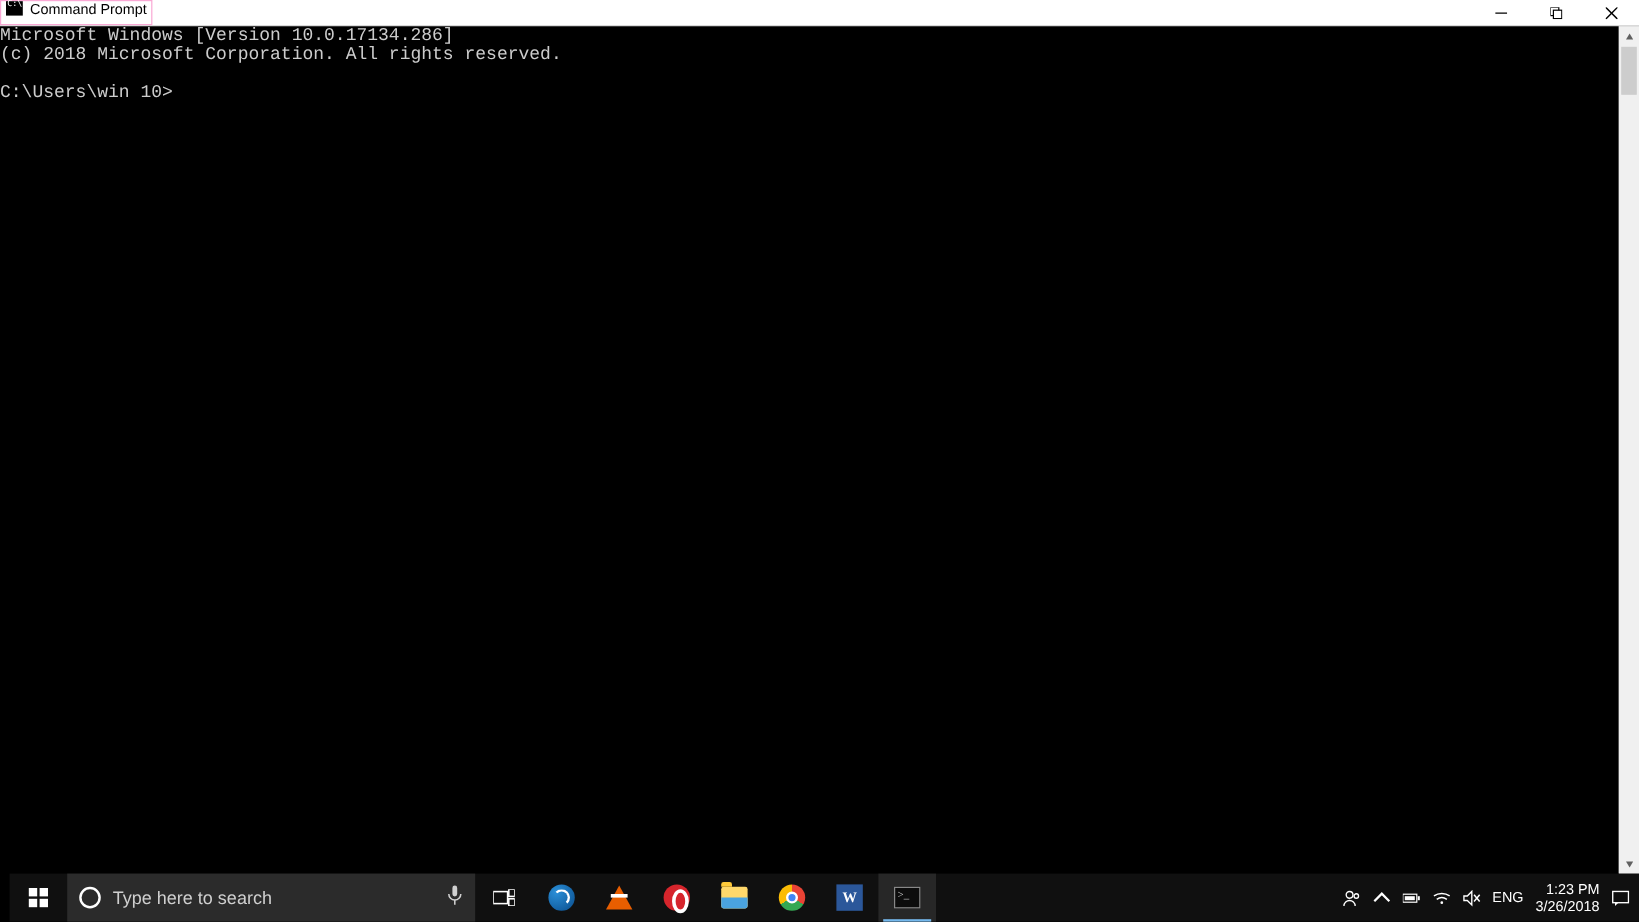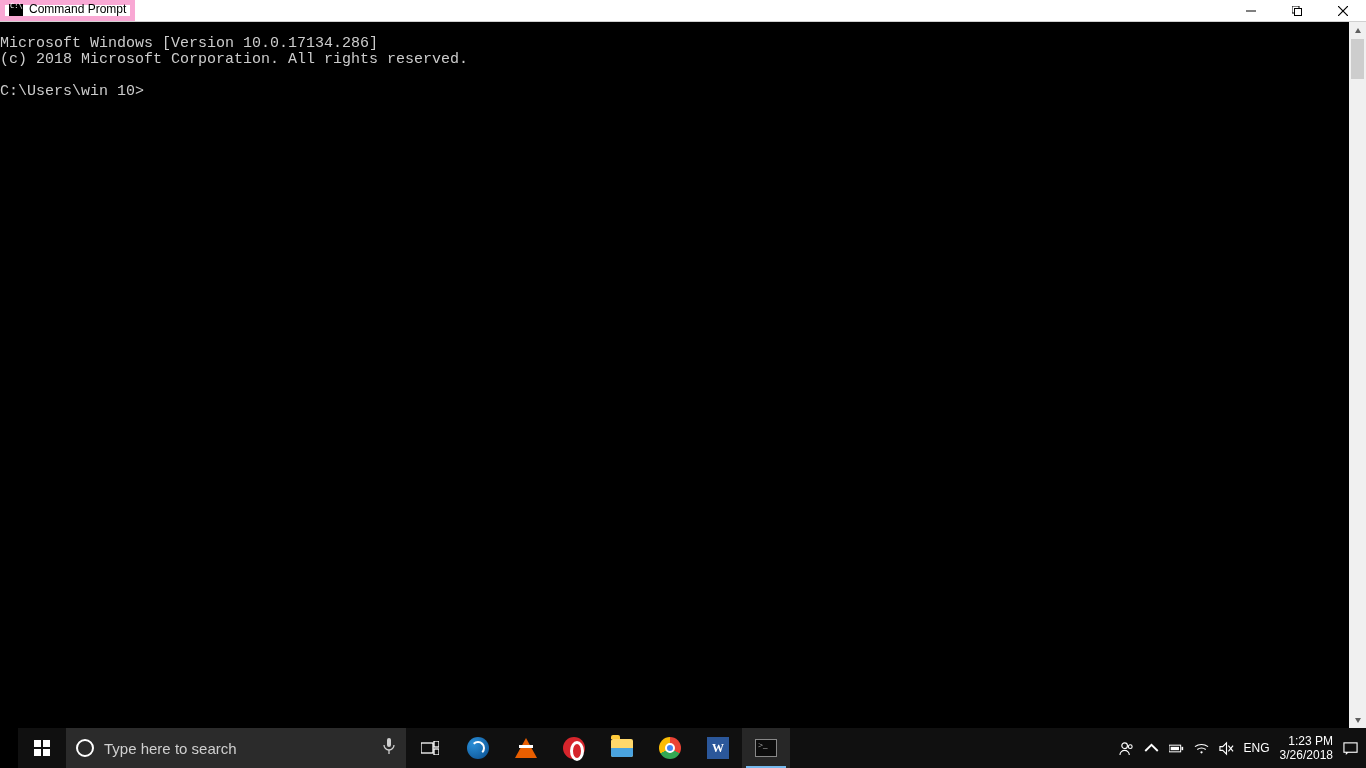--- a/index.html
+++ b/index.html
@@ -5,23 +5,23 @@
   * { margin: 0; padding: 0; box-sizing: border-box; }
   html, body { width: 1366px; height: 768px; overflow: hidden; font-family: "Segoe UI", Tahoma, sans-serif; background: #000; }
 
   
   .titlebar {
     position: absolute; top: 0; left: 0; right: 0; height: 22px;
     background: #fff; display: flex; align-items: center;
     border-bottom: 1px solid #d0d0d0;
   }
   .titlebar-left {
-    display: flex; align-items: flex-end; gap: 6px; padding: 0 4px;
+    display: flex; align-items: flex-start; gap: 6px; padding: 0 4px;
     height: 100%;
-    border: 5px solid #f9a8d4; 
+    border: 1px solid #f9a8d4; 
   }
   .cmd-icon {
     width: 14px; height: 12px; background: #000; position: relative;
     display: inline-block;
   }
   .cmd-icon::before {
     content: "C:\\"; position: absolute; top: -1px; left: 1px;
     font: 7px/1 Consolas, monospace; color: #fff;
   }
   .titlebar-title {
@@ -37,40 +37,40 @@
   .tb-btn svg { width: 10px; height: 10px; }
 
   
   .console-wrap {
     position: absolute; top: 22px; left: 0; right: 0; bottom: 40px;
     display: flex;
   }
   .console {
     flex: 1; background: #000; color: #ccc;
     font: 15px/16px Consolas, "Courier New", monospace;
-    padding: 14px 2px 2px 0; white-space: pre;
+    padding: 0 2px 2px 0; white-space: pre;
   }
   .scrollbar {
     width: 17px; background: #f0f0f0; position: relative;
     display: flex; flex-direction: column;
   }
   .sb-arrow {
     height: 17px; display: flex; align-items: center; justify-content: center;
     background: #f0f0f0; color: #606060;
   }
   .sb-arrow svg { width: 8px; height: 8px; }
   .sb-track { flex: 1; background: #f0f0f0; position: relative; }
   .sb-thumb {
     position: absolute; top: 0; left: 2px; right: 2px; height: 40px;
     background: #cdcdcd;
   }
 
   
   .taskbar {
-    position: absolute; left: 18px; right: 0; bottom: 0; height: 40px;
+    position: absolute; left: 8px; right: 0; bottom: 0; height: 40px;
     background: #101010; display: flex; align-items: stretch; color: #fff;
   }
   .start-btn {
     width: 48px; display: flex; align-items: center; justify-content: center;
   }
   .win-logo { width: 16px; height: 16px; display: grid; grid-template: 1fr 1fr / 1fr 1fr; gap: 2px; }
   .win-logo span { background: #fff; }
 
   .searchbox {
     width: 340px; background: #2b2b2b; display: flex; align-items: center;

